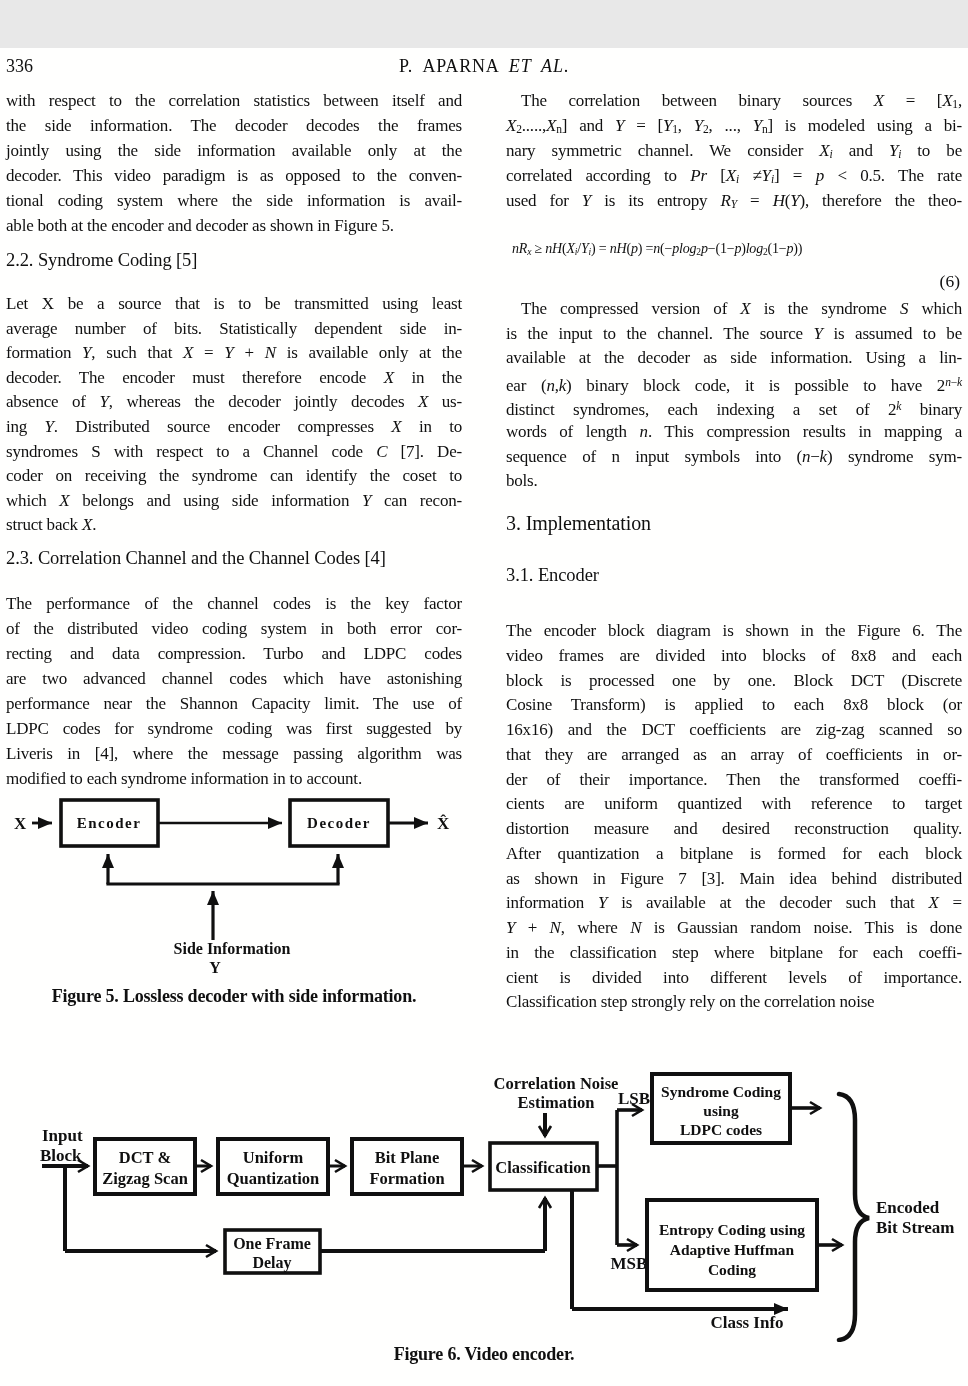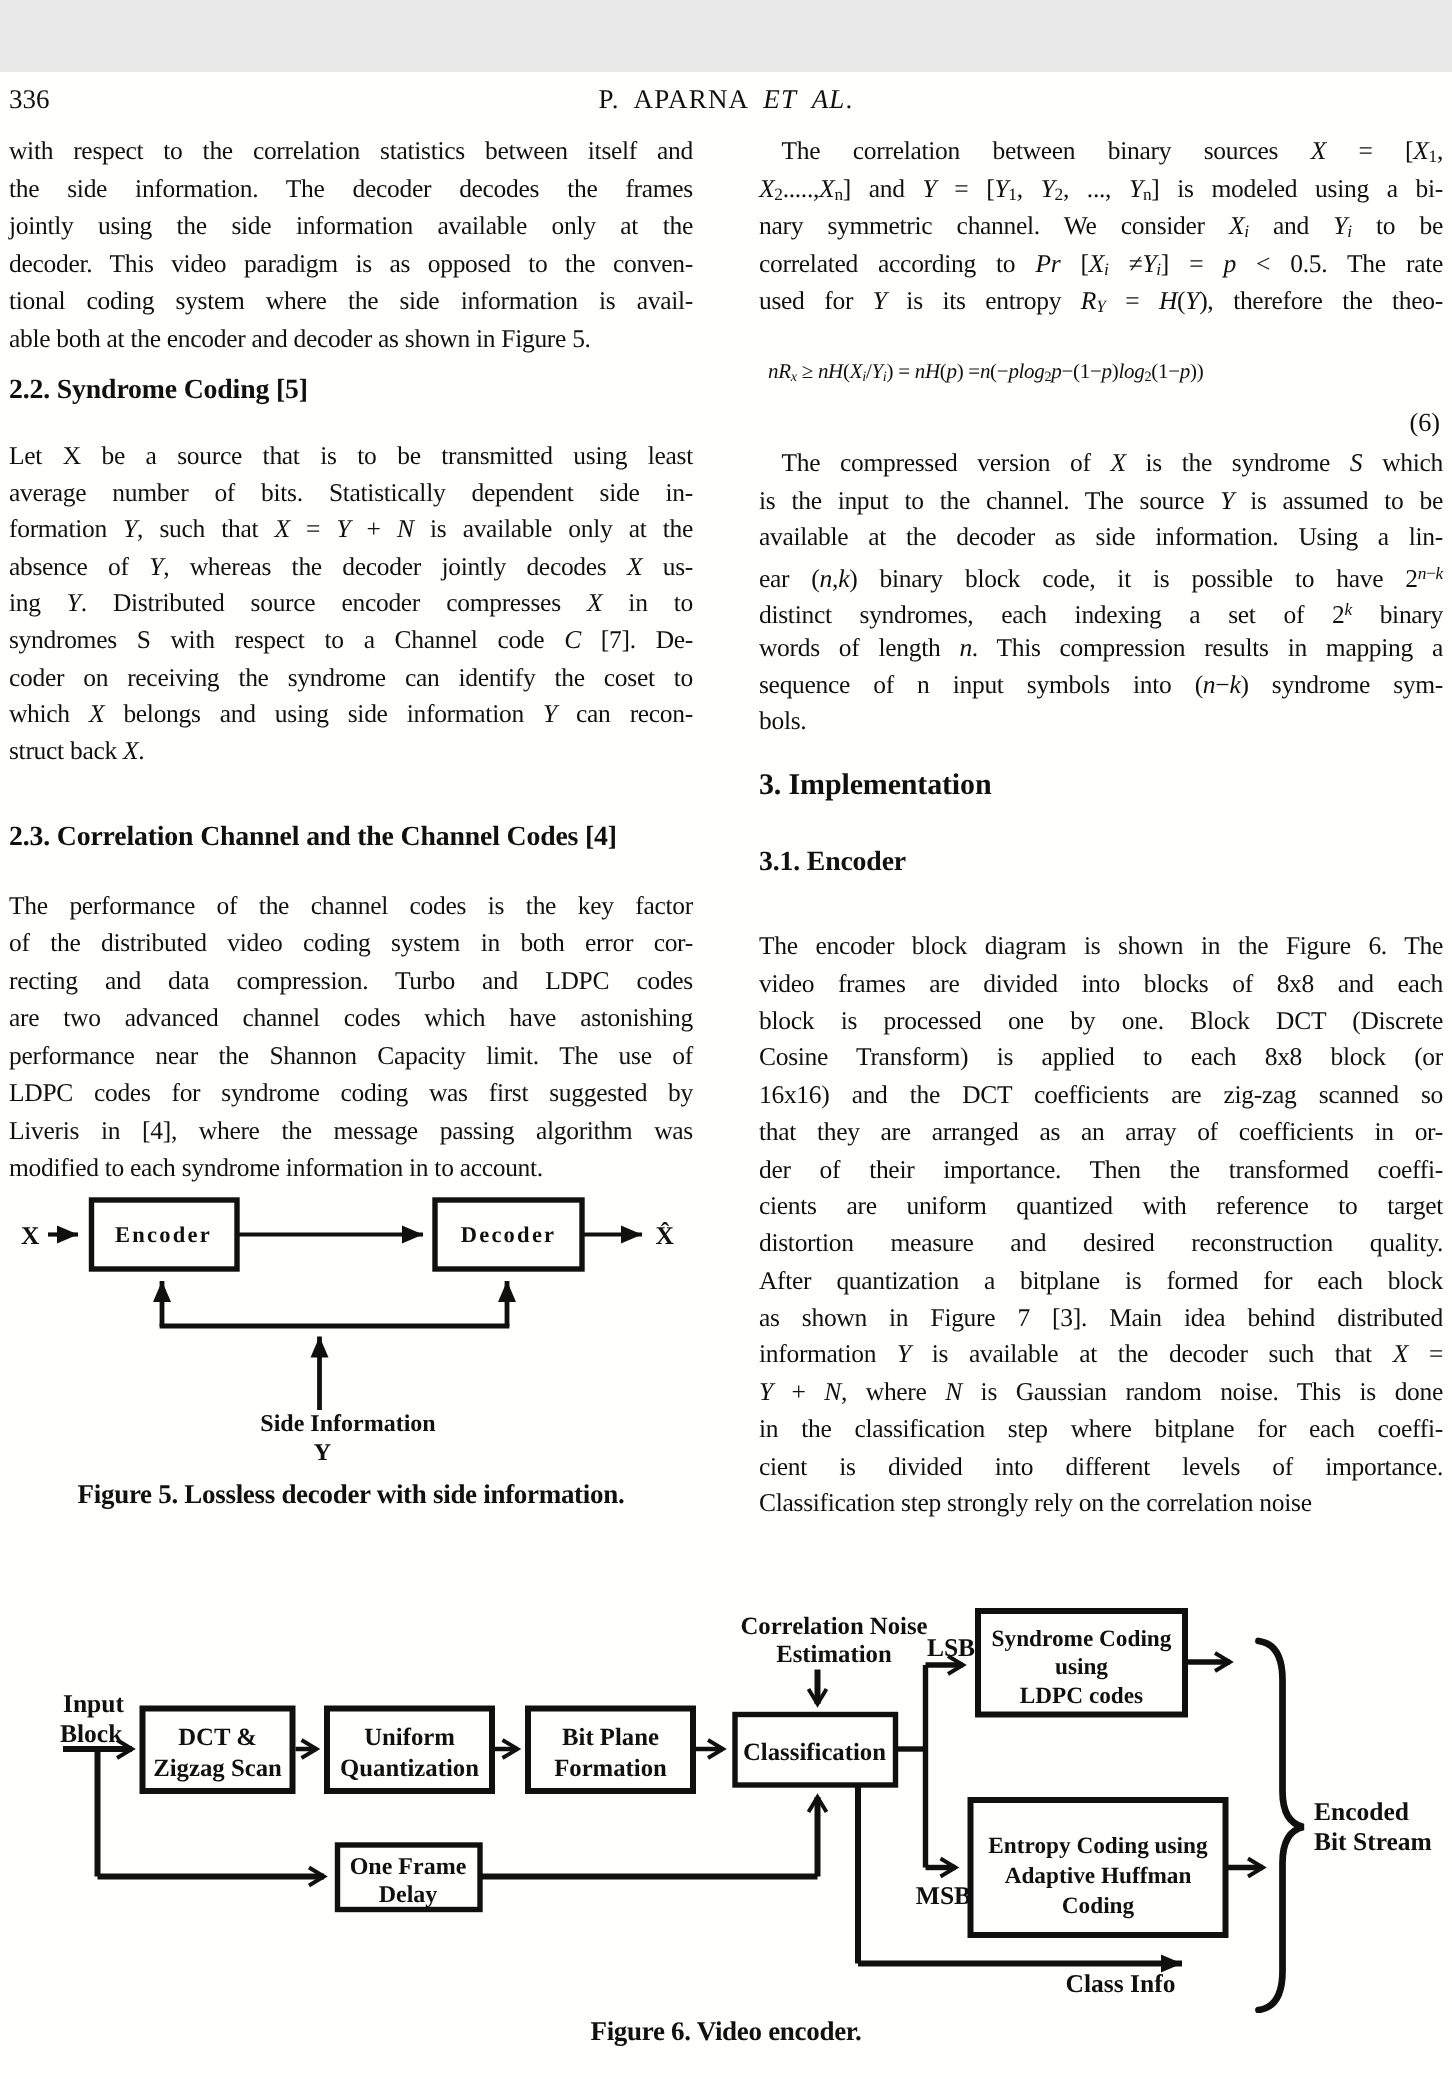--- a/index.html
+++ b/index.html
@@ -11,21 +11,21 @@
   .para{position:absolute;left:0;right:0;font-size:17px;letter-spacing:-0.2px;}
   .para .ln{text-align:justify;text-align-last:justify;}
   .para .ln.last{text-align-last:left;}
   .para.indent-first .ln:first-child{text-indent:15px;}
   .lh25 .ln{line-height:25px;height:25px;}
   .lh246 .ln{line-height:24.6px;height:24.6px;}
   .lh247 .ln{line-height:24.75px;height:24.75px;}
   i{font-style:italic;}
   sub{font-size:68%;vertical-align:-0.2em;}
   sup{font-size:68%;vertical-align:0.45em;}
-  .heading{position:absolute;left:0;font-weight:bold;font-size:18.5px;white-space:nowrap;letter-spacing:-0.1px;}
+  .heading{position:absolute;left:0;font-weight:normal;font-size:18.5px;white-space:nowrap;letter-spacing:-0.1px;}
   .heading.big{font-size:20px;}
   .hdr-num{position:absolute;left:6px;top:8px;font-size:18px;}
   .hdr-title{position:absolute;left:0;top:8px;width:100%;text-align:center;font-size:18px;letter-spacing:0.8px;word-spacing:5px;}
   .equation{position:absolute;left:0;right:0;font-size:14px;padding-left:6px;letter-spacing:-0.2px;white-space:nowrap;}
   .eqnum{position:absolute;right:2px;font-size:17.5px;}
   .figcaption{position:absolute;left:0;right:0;text-align:center;font-weight:bold;font-size:18px;letter-spacing:-0.2px;}
   .footer-left{position:absolute;left:6px;top:1362px;font-size:17.5px;}
   .footer-right{position:absolute;right:24px;top:1360px;font-size:18px;font-weight:bold;font-style:italic;}
   svg text{font-family:"Liberation Serif","DejaVu Serif",serif;font-weight:bold;fill:#101010;}
 </style>
@@ -46,20 +46,21 @@
         <div class="ln">tional coding system where the side information is avail-</div>
         <div class="ln last">able both at the encoder and decoder as shown in Figure 5.</div>
       </div>
 
     <div class="heading" style="top:202px;">2.2. Syndrome Coding [5]</div>
 
     <div class="para lh246 abs" style="top:244px;">
         <div class="ln">Let X be a source that is to be transmitted using least</div>
         <div class="ln">average number of bits. Statistically dependent side in-</div>
         <div class="ln">formation <i>Y</i>, such that <i>X</i> = <i>Y</i> + <i>N</i> is available only at the</div>
+        <div class="ln">decoder. The encoder must therefore encode <i>X</i> in the</div>
         <div class="ln">absence of <i>Y</i>, whereas the decoder jointly decodes <i>X</i> us-</div>
         <div class="ln">ing <i>Y</i>. Distributed source encoder compresses <i>X</i> in to</div>
         <div class="ln">syndromes S with respect to a Channel code <i>C</i> [7]. De-</div>
         <div class="ln">coder on receiving the syndrome can identify the coset to</div>
         <div class="ln">which <i>X</i> belongs and using side information <i>Y</i> can recon-</div>
         <div class="ln last">struct back <i>X</i>.</div>
       </div>
 
     <div class="heading" style="top:500px;">2.3. Correlation Channel and the Channel Codes [4]</div>
 

